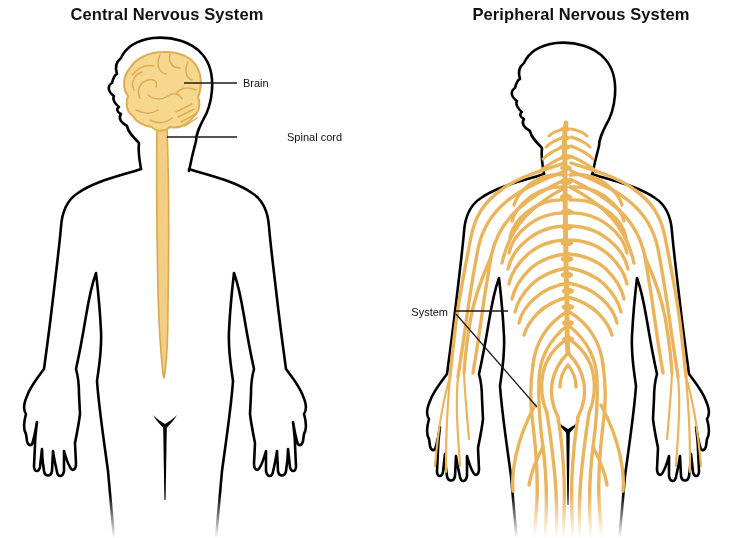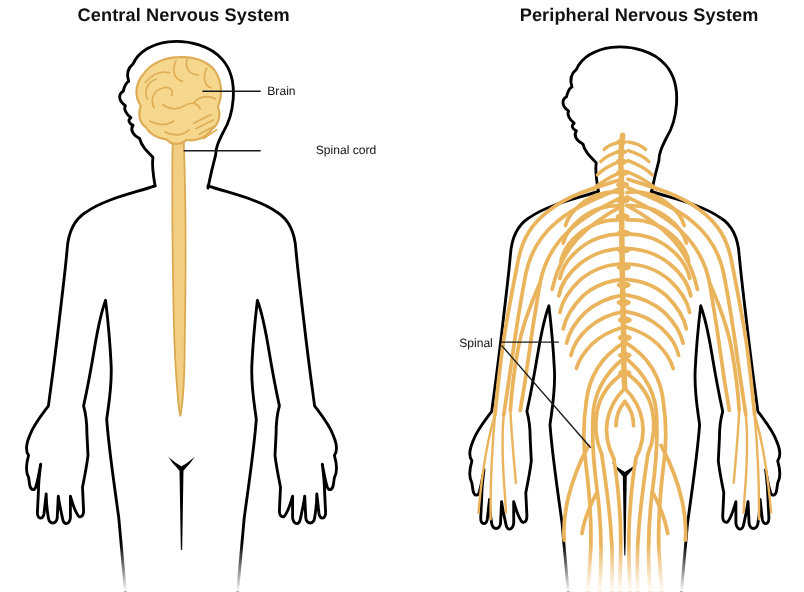--- a/index.html
+++ b/index.html
@@ -233,14 +233,14 @@
     </g>
 
     <rect x="0" y="494" width="731" height="44" fill="url(#fadeGrad)"></rect>
   </svg>
 
   <div class="fig-title" style="left:30px;width:274px;">Central Nervous System</div>
   <div class="fig-title" style="left:447px;width:268px;">Peripheral Nervous System</div>
 
   <div class="anno-label" style="left:243px;top:75px;">Brain</div>
   <div class="anno-label" style="left:243px;top:129px;margin-left:44px;">Spinal cord</div>
-  <div class="anno-label" style="left:378px;top:304px;width:70px;text-align:right;">Spinal</div>
+  <div class="anno-label" style="left:378px;top:304px;width:70px;text-align:right;">System</div>
 </div>
 
 </body></html>

